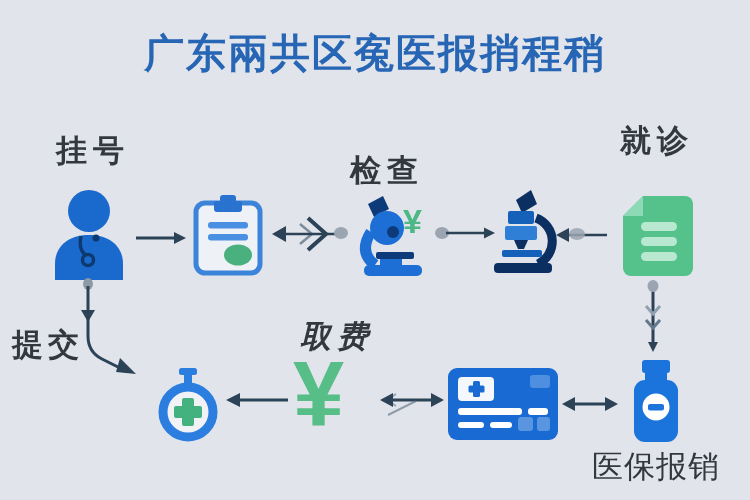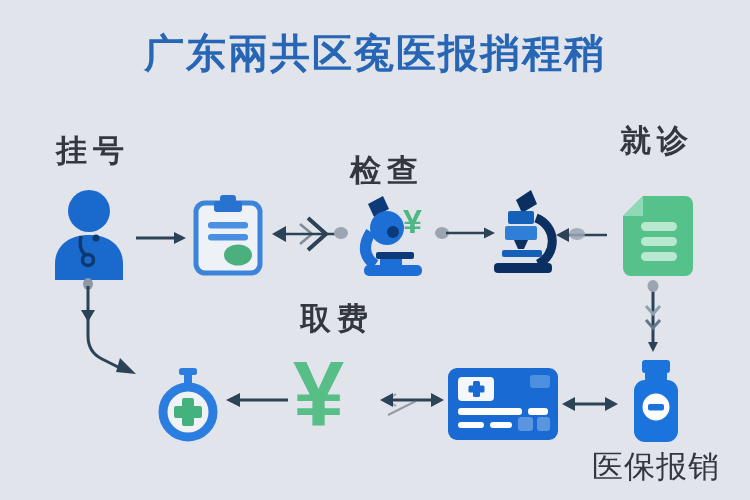--- a/index.html
+++ b/index.html
@@ -13,21 +13,21 @@
     text-align:center; font-size:40px; font-weight:800;
     color:#2765b5; letter-spacing:2px; white-space:nowrap;
   }
   .label {
     position:absolute; color:#33383f; font-weight:600;
     font-size:31px; letter-spacing:6px; white-space:nowrap;
   }
   .label-registration { left:56px;  top:130px; }
   .label-examination  { left:350px; top:150px; }
   .label-visit        { left:620px; top:120px; }
-  .label-fees         { left:300px; top:298px; }
+  .label-fees         { left:300px; top:316px;font-style:italic; }
   .label-reimbursement{ left:592px; top:446px; letter-spacing:1px; font-weight:500; }
   .label-submit { left:12px; top:326px; line-height:37px; letter-spacing:5px; }
   .label-submit span { display:block; }
   .icon { position:absolute; }
   .yen-small {
     position:absolute; left:403px; top:202px;
     font-size:34px; font-weight:800; color:#4db885;
   }
   .yen-large {
     position:absolute; left:293px; top:348px;
@@ -39,20 +39,21 @@
 <body>
 
 <div class="stage">
 
   <div class="title">广东兩共区寃医报捎程稍</div>
 
   <div class="label label-registration">挂号</div>
   <div class="label label-examination">检查</div>
   <div class="label label-visit">就诊</div>
   <div class="label label-submit">
+    <span>提交</span>
   </div>
   <div class="label label-fees">取费</div>
   <div class="label label-reimbursement">医保报销</div>
 
   <div class="icon" style="left:50px; top:188px;">
     <svg width="78" height="92" viewBox="0 0 78 92">
       <circle cx="39" cy="23" r="21" fill="#1a6ace"></circle>
       <path d="M5 92 V76 C5 57 20 47 39 47 C58 47 73 57 73 76 V92 Z" fill="#1a6ace"></path>
       <path d="M31 48 C29 58 31 64 36 67" stroke="#0d3a6e" stroke-width="3.5" fill="none"></path>
       <circle cx="38" cy="72" r="5.5" fill="none" stroke="#0d3a6e" stroke-width="3.5"></circle>

